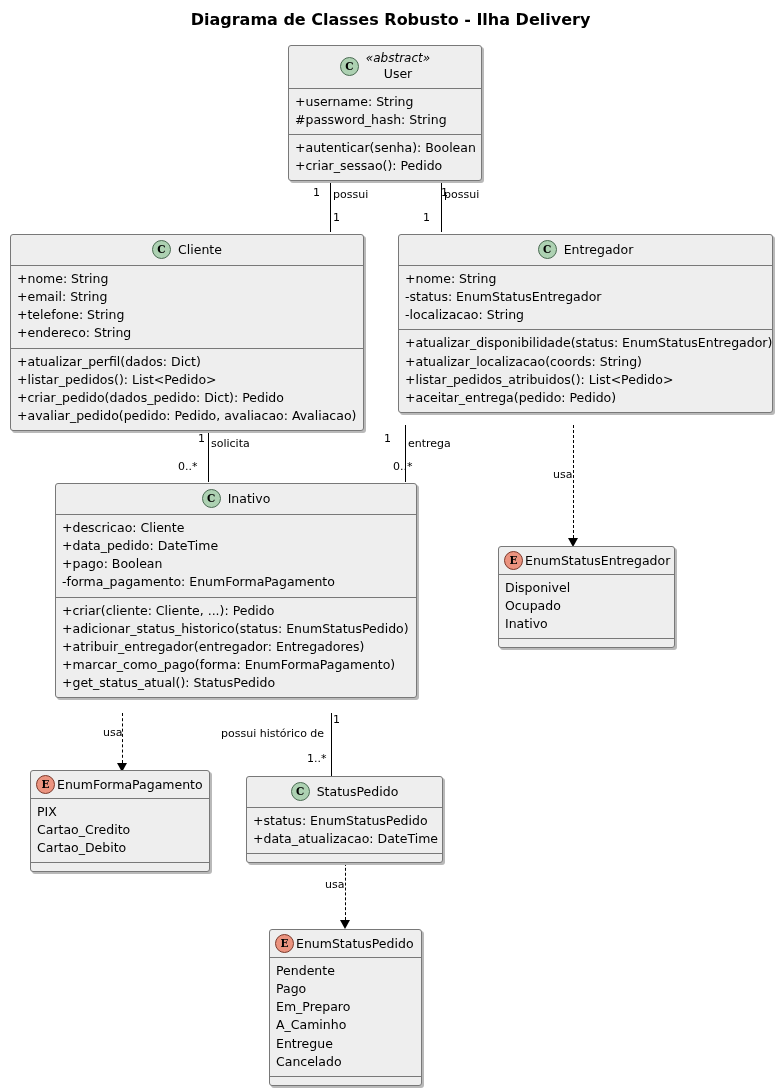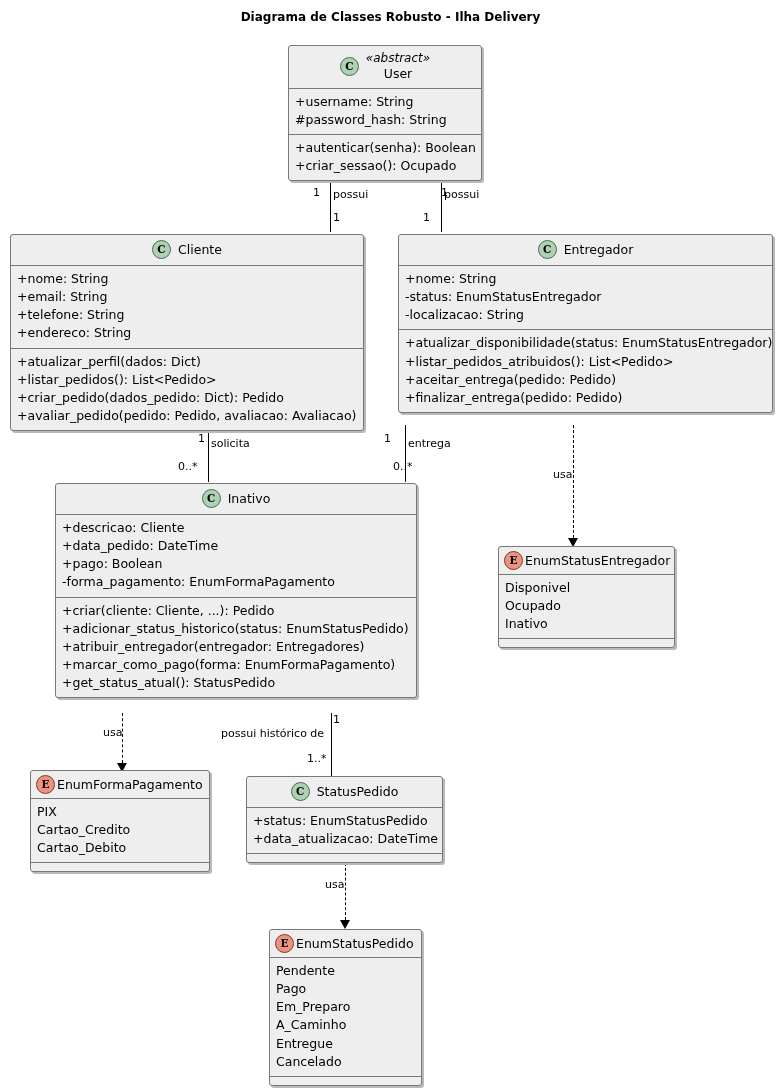--- a/index.html
+++ b/index.html
@@ -16,21 +16,21 @@
     height: 1088px;
     background: #ffffff;
     overflow: hidden;
   }
   #diagram-title {
     position: absolute;
     left: 0;
     top: 10px;
     width: 781px;
     text-align: center;
-    font-size: 12px;
+    font-size: 16px;
     font-weight: bold;
     color: #000000;
     font-family: "DejaVu Sans", sans-serif;
   }
   
   .uml-box {
     position: absolute;
     box-sizing: border-box;
     background: #eeeeee;
     border: 1px solid #787878;
@@ -199,21 +199,21 @@
         <span class="stereo">«abstract»</span>
         <span>User</span>
       </span>
     </div>
     <div class="uml-section">
       <div class="row">+username: String</div>
       <div class="row">#password_hash: String</div>
     </div>
     <div class="uml-section">
       <div class="row">+autenticar(senha): Boolean</div>
-      <div class="row">+criar_sessao(): Ocupado</div>
+      <div class="row">+criar_sessao(): Pedido</div>
     </div>
   </div>
 
   <div class="uml-box" style="left:10px; top:234px; width:354px;">
     <div class="uml-header">
       <span class="badge class-badge">C</span>
       <span class="hdr-text">Cliente</span>
     </div>
     <div class="uml-section">
       <div class="row">+nome: String</div>
@@ -234,23 +234,23 @@
       <span class="badge class-badge">C</span>
       <span class="hdr-text">Entregador</span>
     </div>
     <div class="uml-section">
       <div class="row">+nome: String</div>
       <div class="row">-status: EnumStatusEntregador</div>
       <div class="row">-localizacao: String</div>
     </div>
     <div class="uml-section">
       <div class="row">+atualizar_disponibilidade(status: EnumStatusEntregador)</div>
+      <div class="row">+atualizar_localizacao(coords: String)</div>
       <div class="row">+listar_pedidos_atribuidos(): List&lt;Pedido&gt;</div>
       <div class="row">+aceitar_entrega(pedido: Pedido)</div>
-      <div class="row">+finalizar_entrega(pedido: Pedido)</div>
     </div>
   </div>
 
   <div class="uml-box" style="left:55px; top:483px; width:362px;">
     <div class="uml-header">
       <span class="badge class-badge">C</span>
       <span class="hdr-text">Inativo</span>
     </div>
     <div class="uml-section">
       <div class="row">+descricao: Cliente</div>

